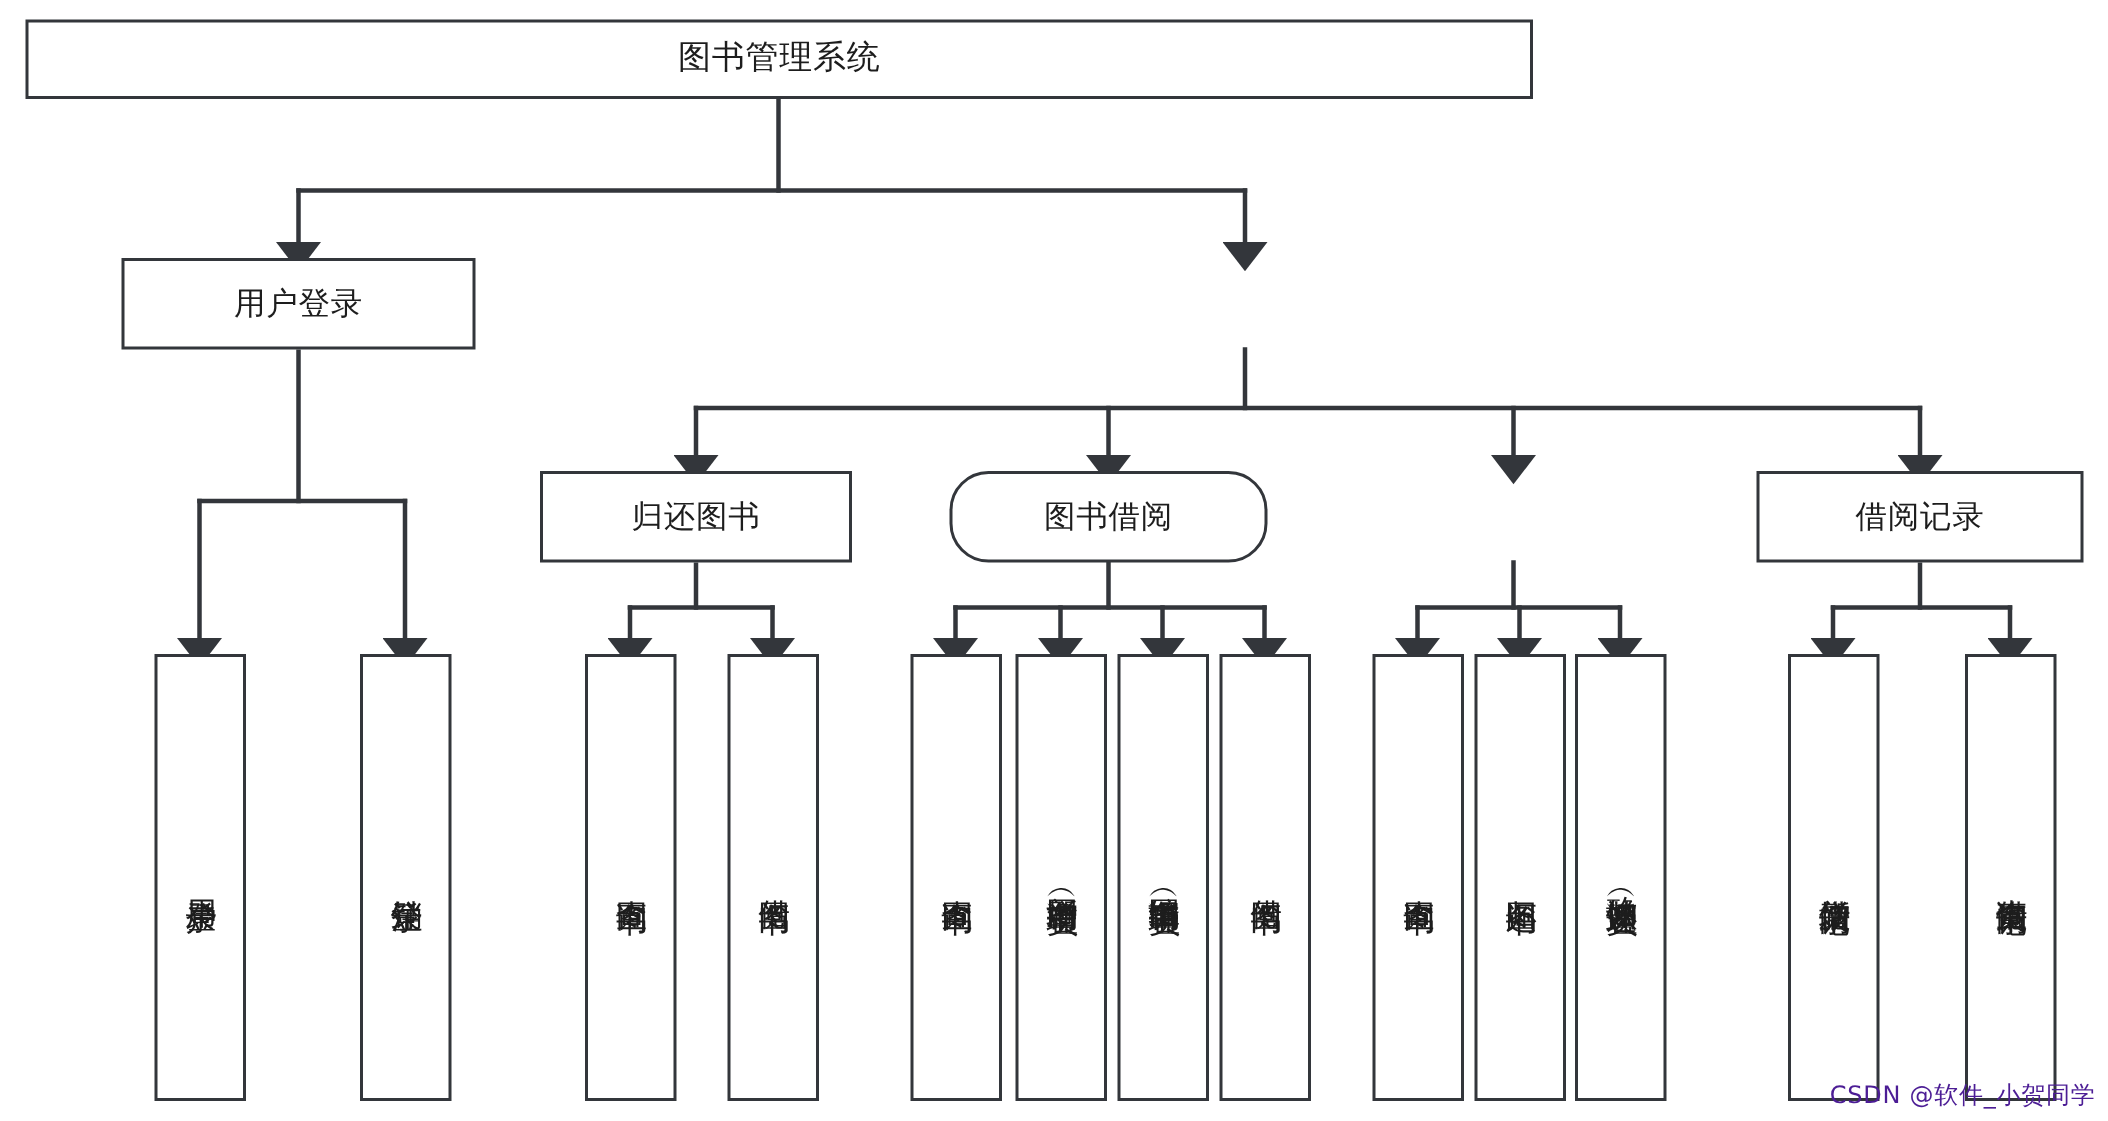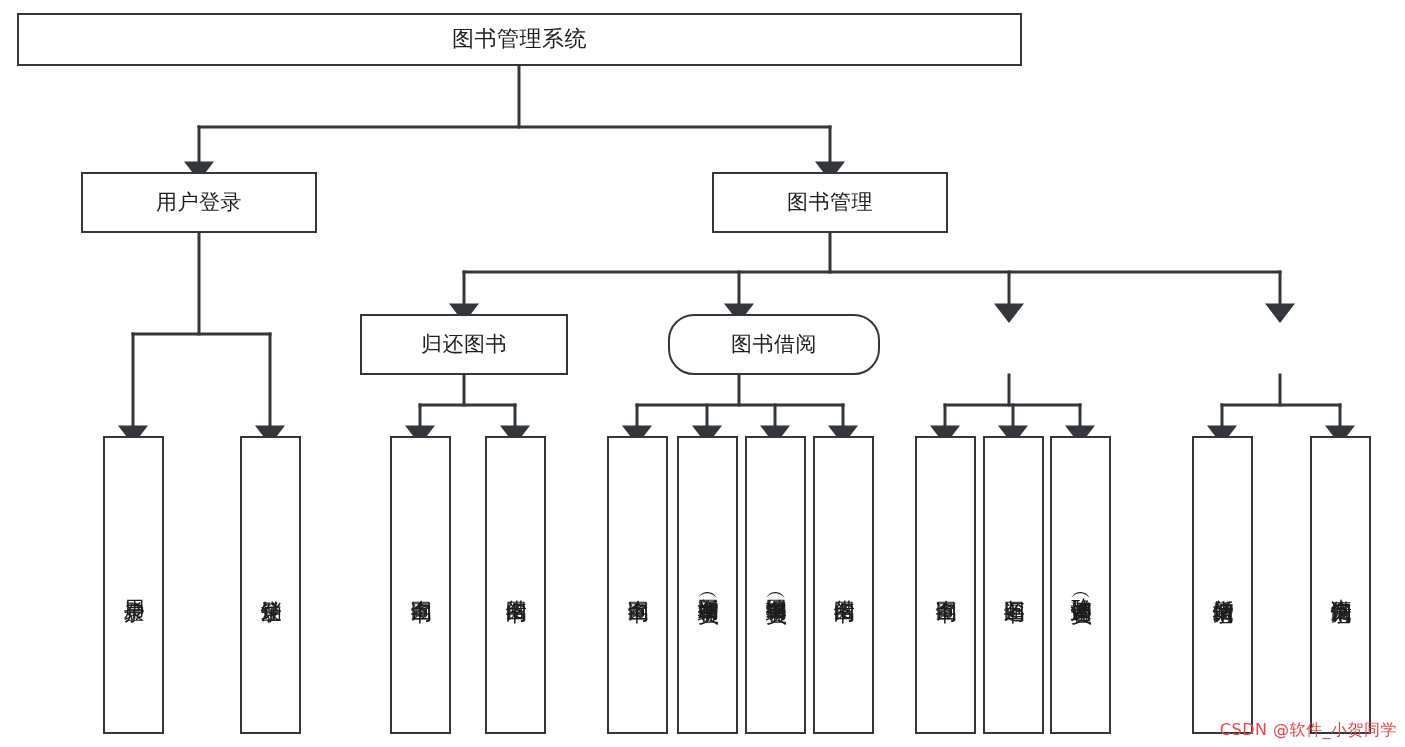--- a/index.html
+++ b/index.html
@@ -55,21 +55,21 @@
     max-height: 286px;
   }
   .node.root .node-label {
     font-size: 22px;
   }
   #watermark {
     position: absolute;
     right: 8px;
     bottom: 6px;
     font-size: 16px;
-    color: #ef4444;
+    color: #4c1d95;
     letter-spacing: 0.5px;
     white-space: nowrap;
     user-select: none;
   }
 </style>
 </head>
 <body>
 
 <div id="diagram-root">
 
@@ -124,33 +124,33 @@
   </svg>
 
   <div class="node horizontal root" style="left:17px; top:13px; width:1005px; height:53px;">
     <span class="node-label">图书管理系统</span>
   </div>
 
   <div class="node horizontal" style="left:81px; top:172px; width:236px; height:61px;">
     <span class="node-label">用户登录</span>
   </div>
 
-  <div class="node horizontal" style="left:712px; top:172px; width:236px; height:61px;">
-    <span class="node-label">图书管理</span>
-  </div>
 
   <div class="node horizontal" style="left:360px; top:314px; width:208px; height:61px;">
     <span class="node-label">归还图书</span>
   </div>
 
-  <div class="node horizontal" style="left:668px; top:314px; width:212px; height:61px;border-radius:26px;">
+  <div class="node horizontal" style="left:633px; top:314px; width:212px; height:61px;border-radius:26px;">
     <span class="node-label">图书借阅</span>
   </div>
 
 
+  <div class="node horizontal" style="left:1171px; top:314px; width:218px; height:61px;">
+    <span class="node-label">借阅记录</span>
+  </div>
 
   <div class="node vertical" style="left:103px; top:436px; width:61px; height:298px;">
     <span class="node-label">用户登录</span>
   </div>
 
   <div class="node vertical" style="left:240px; top:436px; width:61px; height:298px;">
     <span class="node-label">注销登录</span>
   </div>
 
   <div class="node vertical" style="left:390px; top:436px; width:61px; height:298px;">

